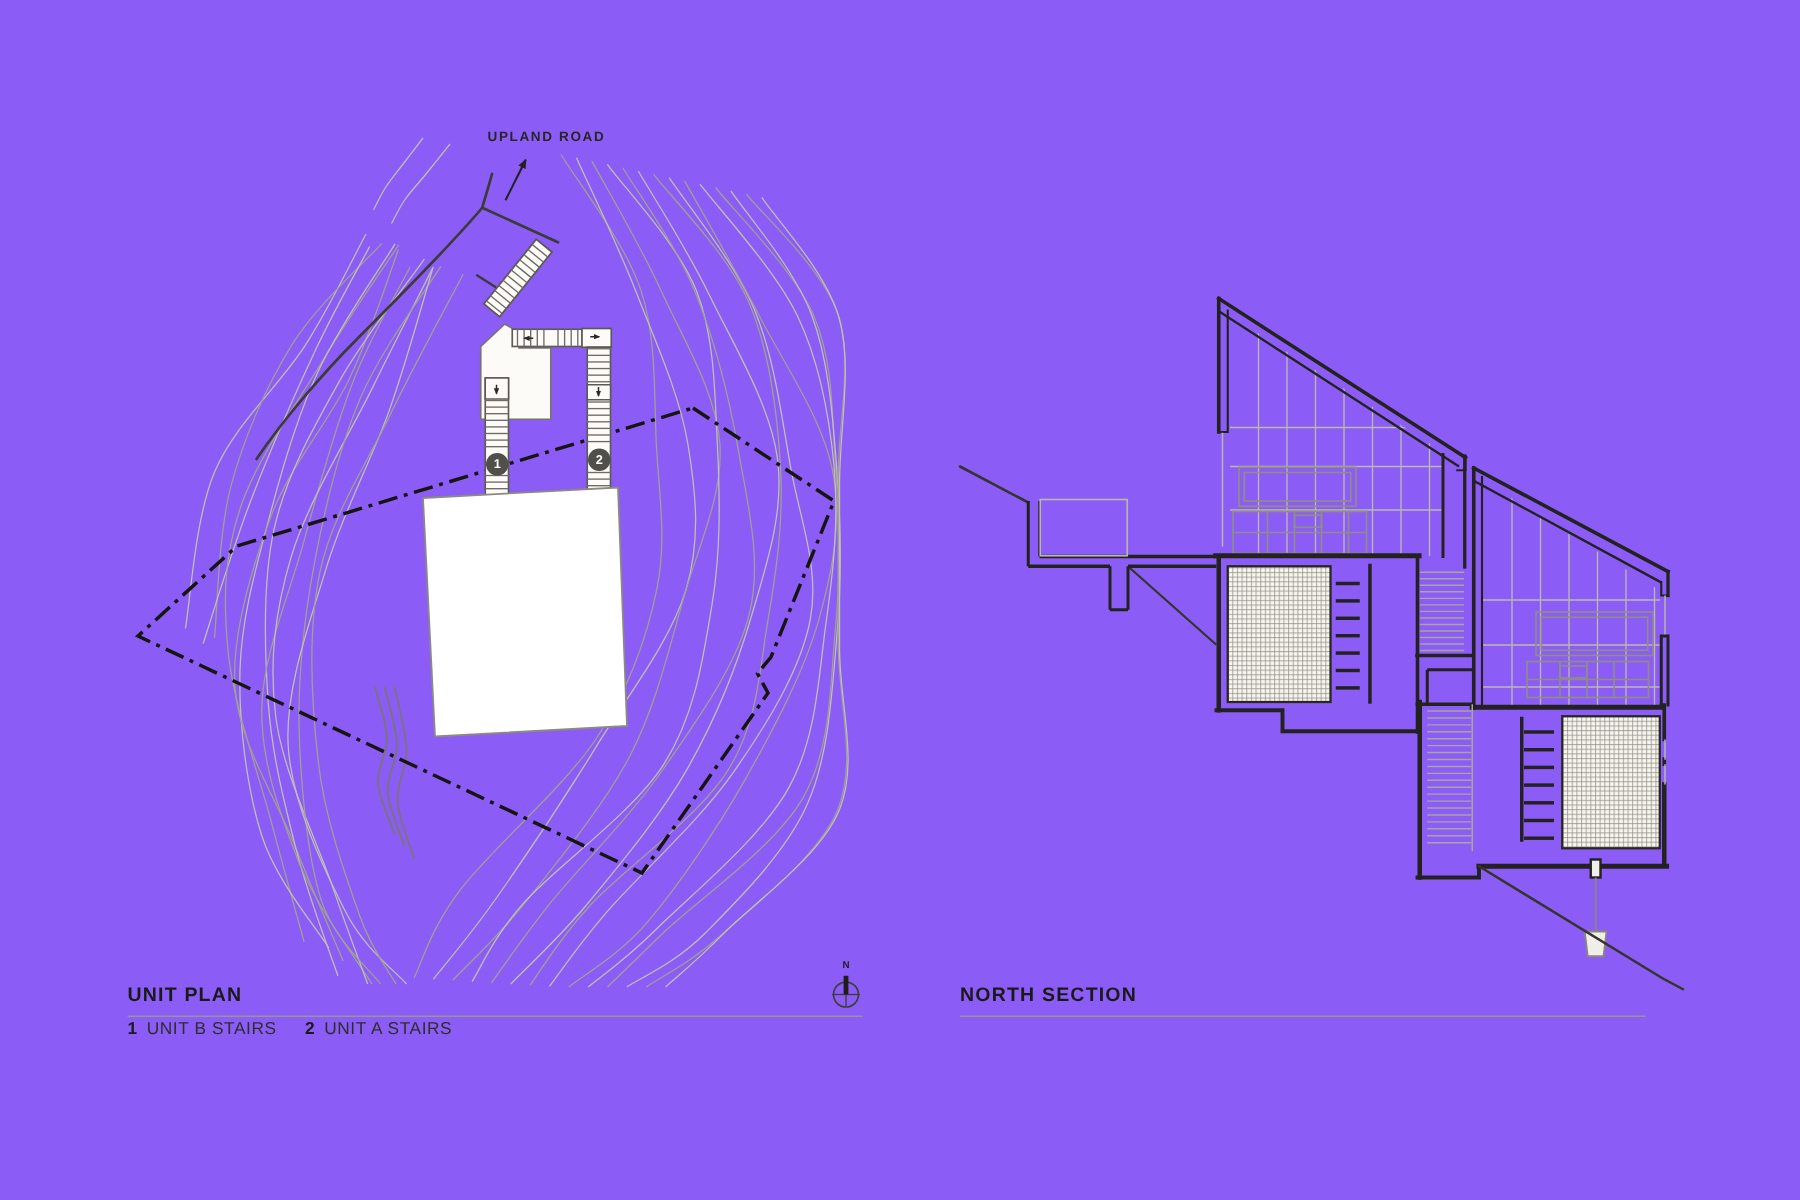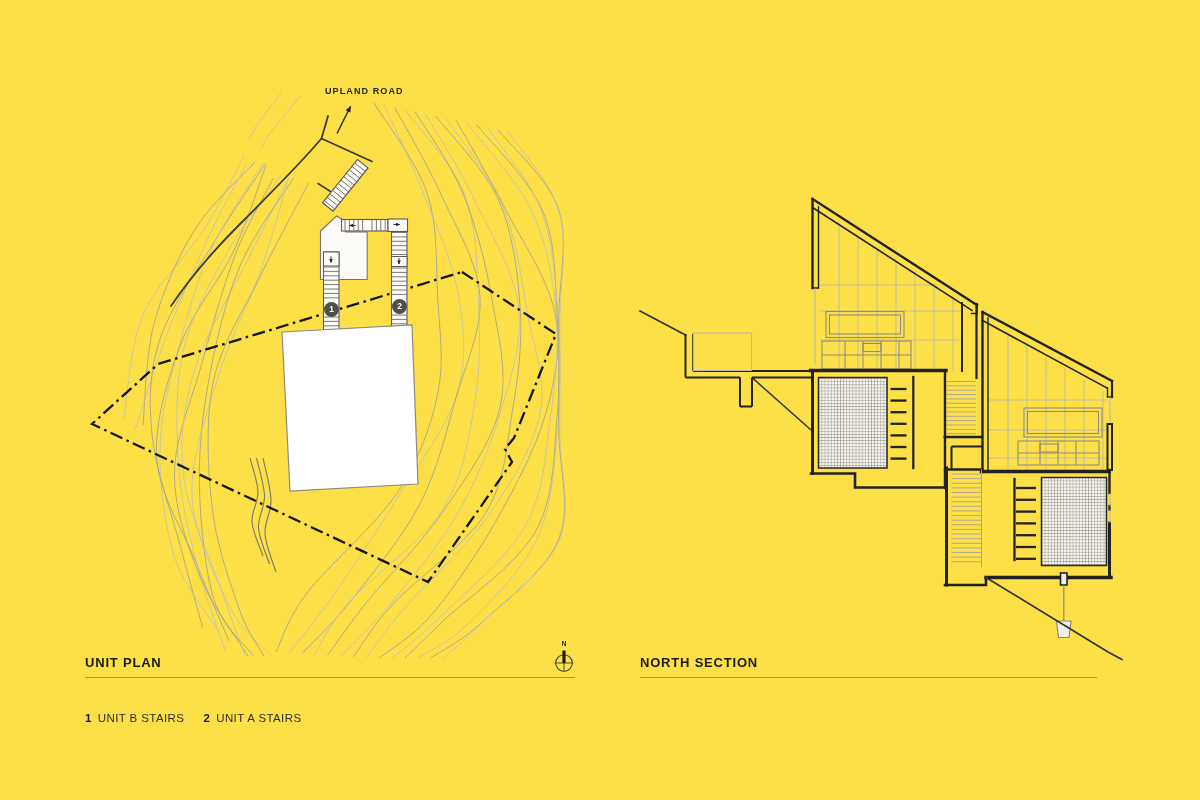--- a/index.html
+++ b/index.html
@@ -1,27 +1,27 @@
 <!DOCTYPE html>
 <html><head>
 <meta charset="utf-8">
 <style>
   html,body{margin:0;padding:0;width:1200px;height:800px;overflow:hidden;
     background:#f0eee7;font-family:"Liberation Sans",sans-serif;}
-  .canvas{position:relative;width:1200px;height:800px;background:#fde047;}
+  .canvas{position:relative;width:1200px;height:800px;background:#8b5cf6;}
   svg{position:absolute;left:0;top:0;z-index:1;}
   .ov{position:absolute;z-index:2;}
   .road-label{left:325px;top:86px;font-size:9px;font-weight:600;letter-spacing:1.1px;color:#272623;white-space:nowrap;}
   .panel-title{font-size:13px;font-weight:700;letter-spacing:.8px;color:#1b1a18;white-space:nowrap;}
   .t-site{left:85px;top:655px;}
   .t-section{left:640px;top:655px;}
   .rule{height:1.2px;background:#98958d;}
   .rule-site{left:85px;top:677px;width:490px;}
   .rule-section{left:640px;top:677px;width:457px;}
-  .legend{left:85px;top:712px;font-size:11.5px;letter-spacing:.4px;color:#2e2d2a;white-space:nowrap;}
+  .legend{left:85px;top:680px;font-size:11.5px;letter-spacing:.4px;color:#2e2d2a;white-space:nowrap;}
   .legend b{font-weight:700;color:#1b1a18;}
   .legend .lab{margin-left:6px;}
   .legend .gap{display:inline-block;width:19px;}
   .marker{width:15px;height:15px;border-radius:50%;background:#514f4a;color:#ffffff;
     font-size:8.5px;font-weight:700;line-height:15px;text-align:center;}
   .m1{left:324px;top:301.5px;}
   .m2{left:392px;top:299px;}
   .compass-n{left:556px;top:640px;width:16px;text-align:center;font-size:6.5px;font-weight:700;color:#1e1d1a;}
 </style>
 </head>

